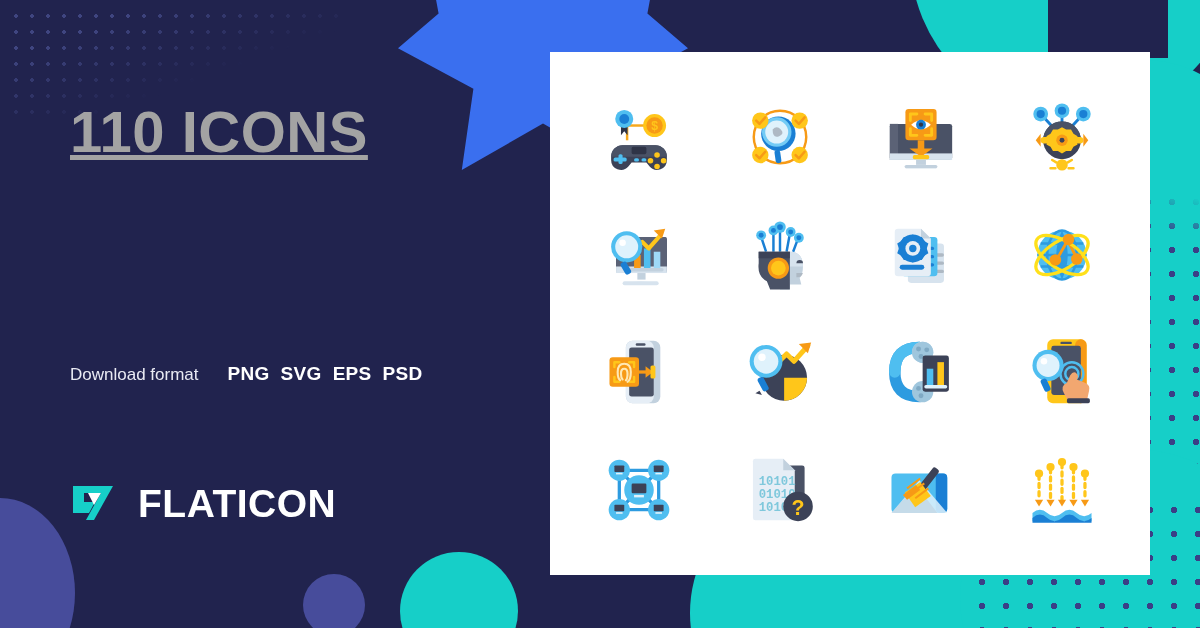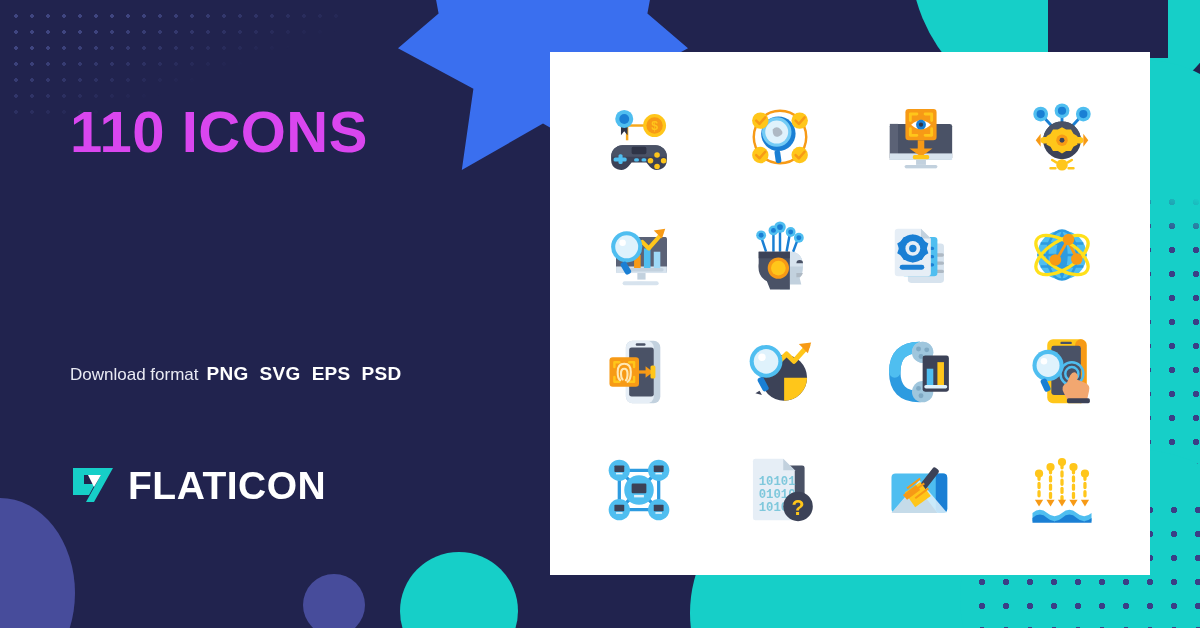--- a/index.html
+++ b/index.html
@@ -72,36 +72,36 @@
   }
   .navy-overlay-tr {
     position:absolute; right:32px; top:0px; width:120px; height:58px;
     background:#21234E;
   }
 
   
   .left { position:absolute; left:70px; top:0; width:460px; height:100%; }
   .headline {
     position:absolute; top:103px; left:0;
-    font-size:58px; font-weight:700; color:#d946ef;
-    letter-spacing:0.5px; line-height:1;
+    font-size:58px; font-weight:700; color:#a3a3a3;
+    letter-spacing:0.5px; line-height:1;text-decoration:underline;
   }
   .subtitle {
     position:absolute; top:213px; left:0;
     font-size:30px; font-weight:400; color:#FFFFFF; line-height:1;
   }
   .formats {
     position:absolute; top:363px; left:0;
-    display:flex; align-items:baseline; gap:8px;
+    display:flex; align-items:baseline; gap:17px;
   }
   .formats .label { font-size:17px; color:#E9EAF3; font-weight:400; }
-  .formats .fmt-list { display:flex; gap:11px; }
+  .formats .fmt-list { display:flex; gap:11px; margin-left:12px; }
   .formats .fmt { font-size:19px; font-weight:700; color:#FFFFFF; letter-spacing:0.3px; }
 
-  .brand { position:absolute; top:462px; left:0; display:flex; align-items:center; gap:12px; }
+  .brand { position:absolute; top:480px; left:0; display:flex; align-items:center; gap:22px; }
   .brand-mark { width:46px; height:46px; flex:0 0 46px; }
   .brand-name { font-size:39px; font-weight:700; color:#FFFFFF; letter-spacing:0.5px; line-height:1; }
 
   
   .card {
     position:absolute; left:550px; top:52px; width:600px; height:523px;
     background:#FFFFFF;
   }
   .icon-grid {
     position:absolute; inset:0;

